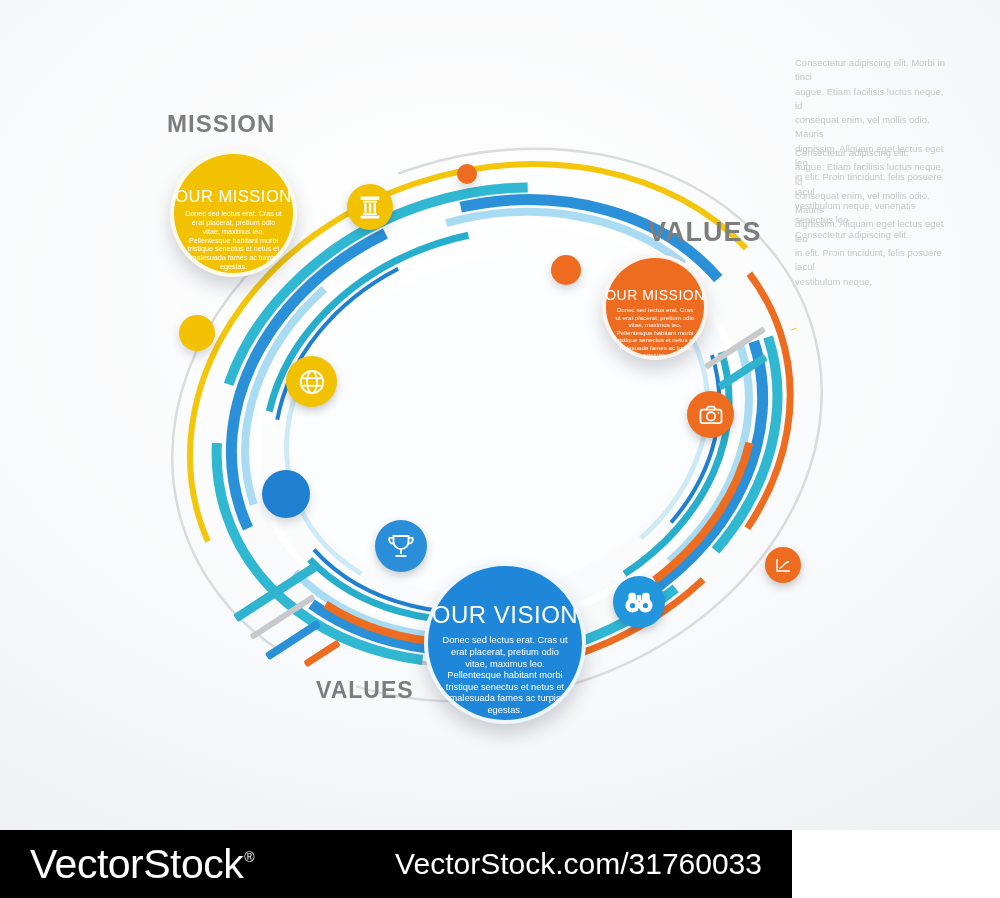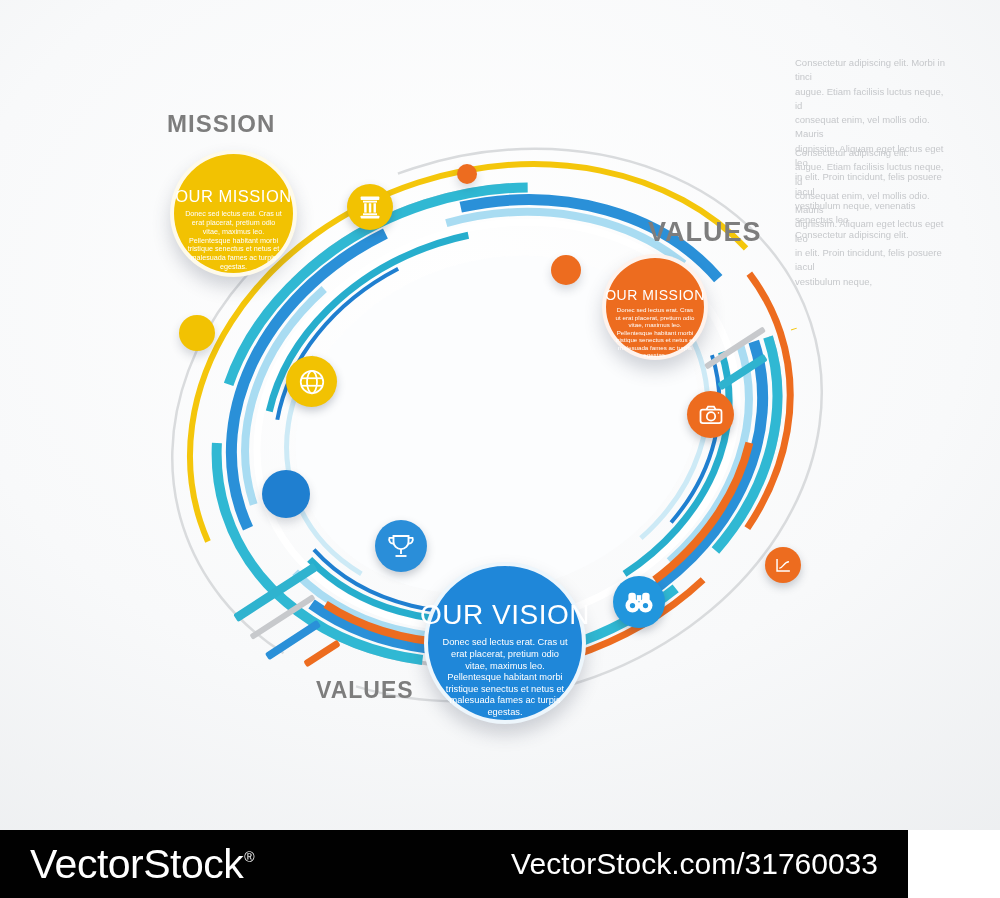--- a/index.html
+++ b/index.html
@@ -28,21 +28,21 @@
   .big-circle .title{font-weight:400;letter-spacing:.5px;white-space:nowrap;margin-top:32px;}
   .big-circle .body{font-weight:400;}
   .section-label{
     position:absolute;font-weight:700;color:#7d7d7d;letter-spacing:1px;white-space:nowrap;
   }
   .side-text{
     position:absolute;left:795px;width:155px;color:#c6c8cb;font-size:9.5px;
     line-height:14.3px;white-space:pre-line;
   }
   .bottom-bar{
-    position:absolute;top:830px;left:0;width:908px;height:68px;background:#010101;
+    position:absolute;top:830px;left:0;width:792px;height:68px;background:#010101;
     display:flex;align-items:center;justify-content:space-between;
     padding:0 30px;box-sizing:border-box;color:#fff;
   }
   .brand{font-size:41px;letter-spacing:-.5px;}
   .brand .reg{font-size:14px;position:relative;top:-16px;left:1px;}
   .bar-url{font-size:30px;letter-spacing:0;margin-left:34px;}
 </style>
 </head>
 <body>
 
@@ -141,21 +141,21 @@
     <div class="title" style="font-size:16.5px;margin-bottom:4px;">OUR MISSION</div>
     <div class="body" style="font-size:7.2px;line-height:8.8px;">Donec sed lectus erat. Cras ut erat placerat, pretium odio vitae, maximus leo. Pellentesque habitant morbi tristique senectus et netus et malesuada fames ac turpis egestas.</div>
   </div>
 
   <div class="big-circle" style="left:602px;top:254px;width:106px;height:106px;background:#ED6C1F;padding:0 8px;">
     <div class="title" style="font-size:14px;margin-bottom:3px;">OUR MISSION</div>
     <div class="body" style="font-size:6.2px;line-height:7.6px;">Donec sed lectus erat. Cras ut erat placerat, pretium odio vitae, maximus leo. Pellentesque habitant morbi tristique senectus et netus et malesuada fames ac turpis egestas.</div>
   </div>
 
   <div class="big-circle" style="left:424px;top:562px;width:162px;height:162px;background:#1F87D9;padding:0 12px;">
-    <div class="title" style="font-size:28px;margin-bottom:6px;">OUR VISION</div>
+    <div class="title" style="font-size:24px;margin-bottom:6px;">OUR VISION</div>
     <div class="body" style="font-size:9.3px;line-height:11.6px;">Donec sed lectus erat. Cras ut erat placerat, pretium odio vitae, maximus leo. Pellentesque habitant morbi tristique senectus et netus et malesuada fames ac turpis egestas.</div>
   </div>
 
   <div class="section-label" style="left:167px;top:110px;font-size:24px;">MISSION</div>
   <div class="section-label" style="left:648px;top:217px;font-size:27px;">VALUES</div>
   <div class="section-label" style="left:316px;top:677px;font-size:23px;">VALUES</div>
 
   <div class="side-text" style="top:56px;">Consectetur adipiscing elit. Morbi in tinci
 augue. Etiam facilisis luctus neque, id
 consequat enim, vel mollis odio. Mauris

